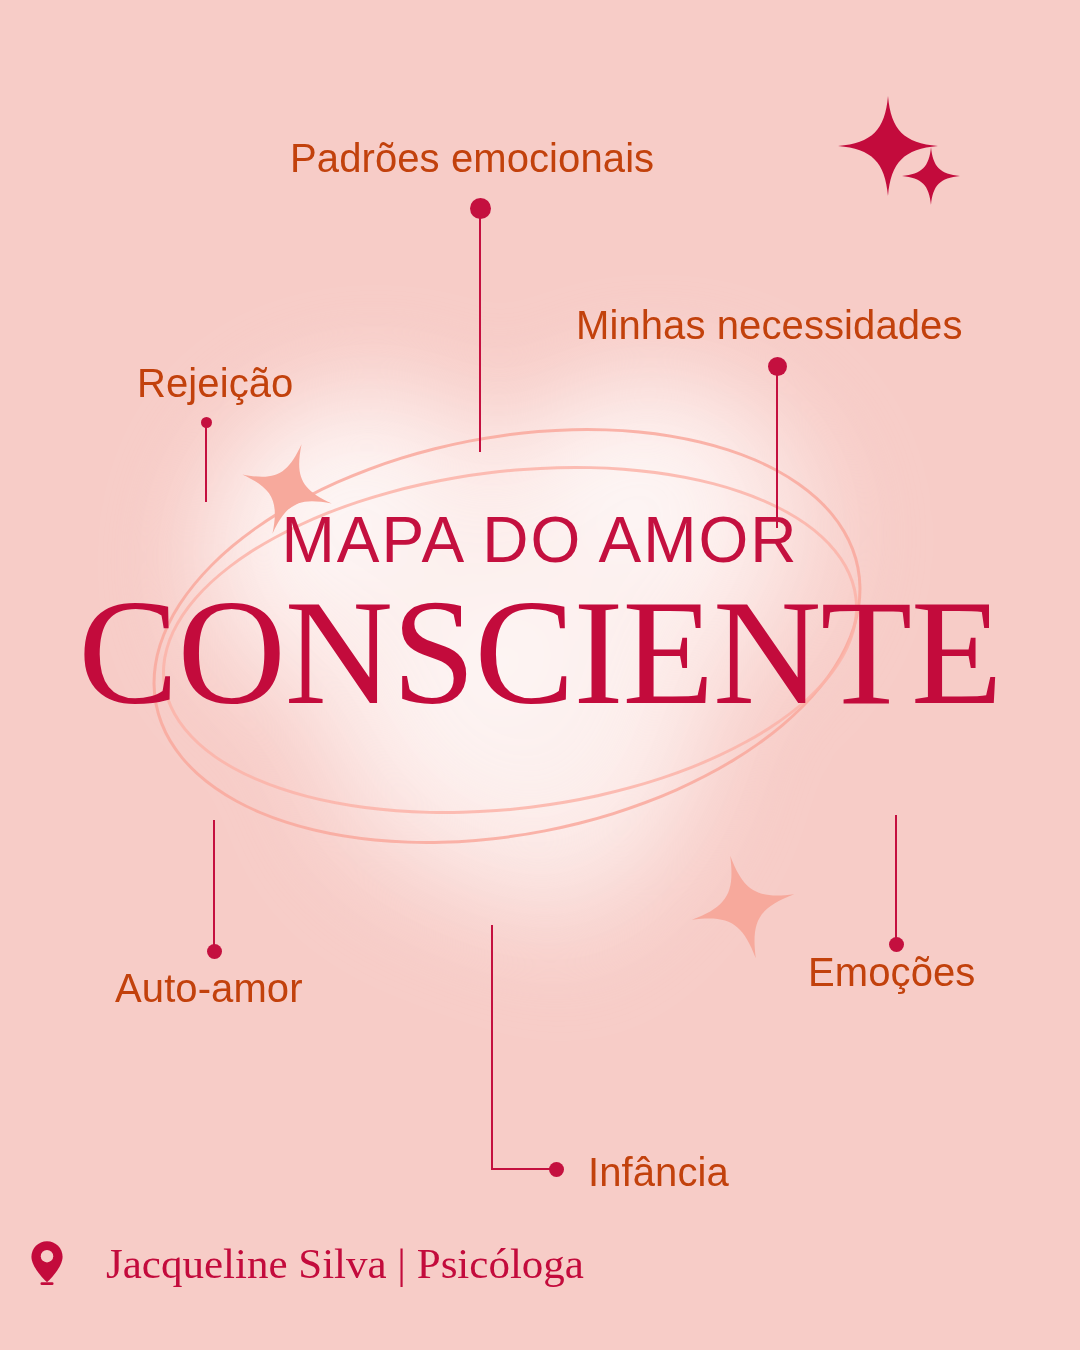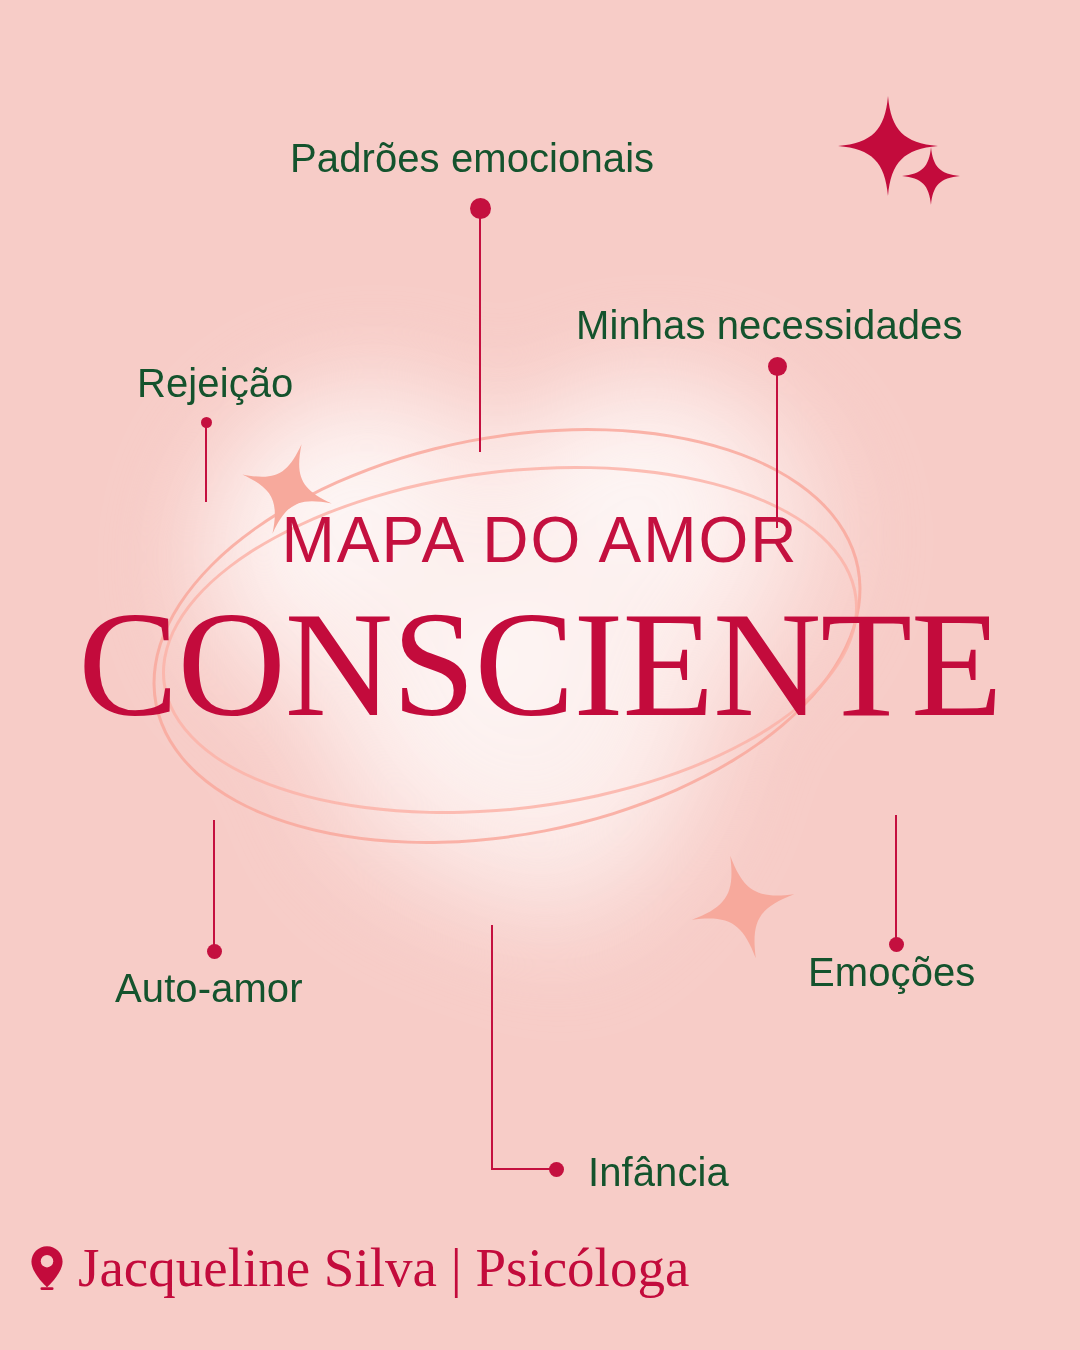--- a/index.html
+++ b/index.html
@@ -78,21 +78,21 @@
   }
   .conn .dot{
     position:absolute;
     border-radius:50%;
     background:#c4103f;
   }
 
   
   .lbl{
     position:absolute;
-    color:#14532d;
+    color:#c2410c;
     font-size:40px;
     font-weight:400;
     letter-spacing:.1px;
     white-space:nowrap;
     line-height:1;
   }
 
   
   .title-block{
     position:absolute;
@@ -103,44 +103,45 @@
   .title-top{
     display:block;
     color:#c4103f;
     font-size:64px;
     font-weight:400;
     letter-spacing:2px;
     line-height:1;
   }
   .title-main{
     display:block;
-    margin-top:16px;
+    margin-top:4px;
     color:#c30b3c;
     font-family:"Liberation Serif", serif;
     font-size:150px;
     font-weight:400;
     letter-spacing:-1px;
     line-height:1.02;
   }
 
   
   .footer{
     position:absolute;
     left:30px; top:1240px;
     display:flex;
     align-items:center;
     gap:14px;
   }
   .footer .pin{ width:34px; height:46px; }
   .footer .credit{
     color:#c30b3c;
     font-family:"Liberation Serif", serif;
-    font-size:55px;
+    font-size:43px;
     line-height:1;
     white-space:nowrap;
+    margin-left:28px;
   }
 </style>
 </head>
 <body>
 
 <div id="stage">
 
   <div class="bg-layer">
 
     <div class="heart-glow">

